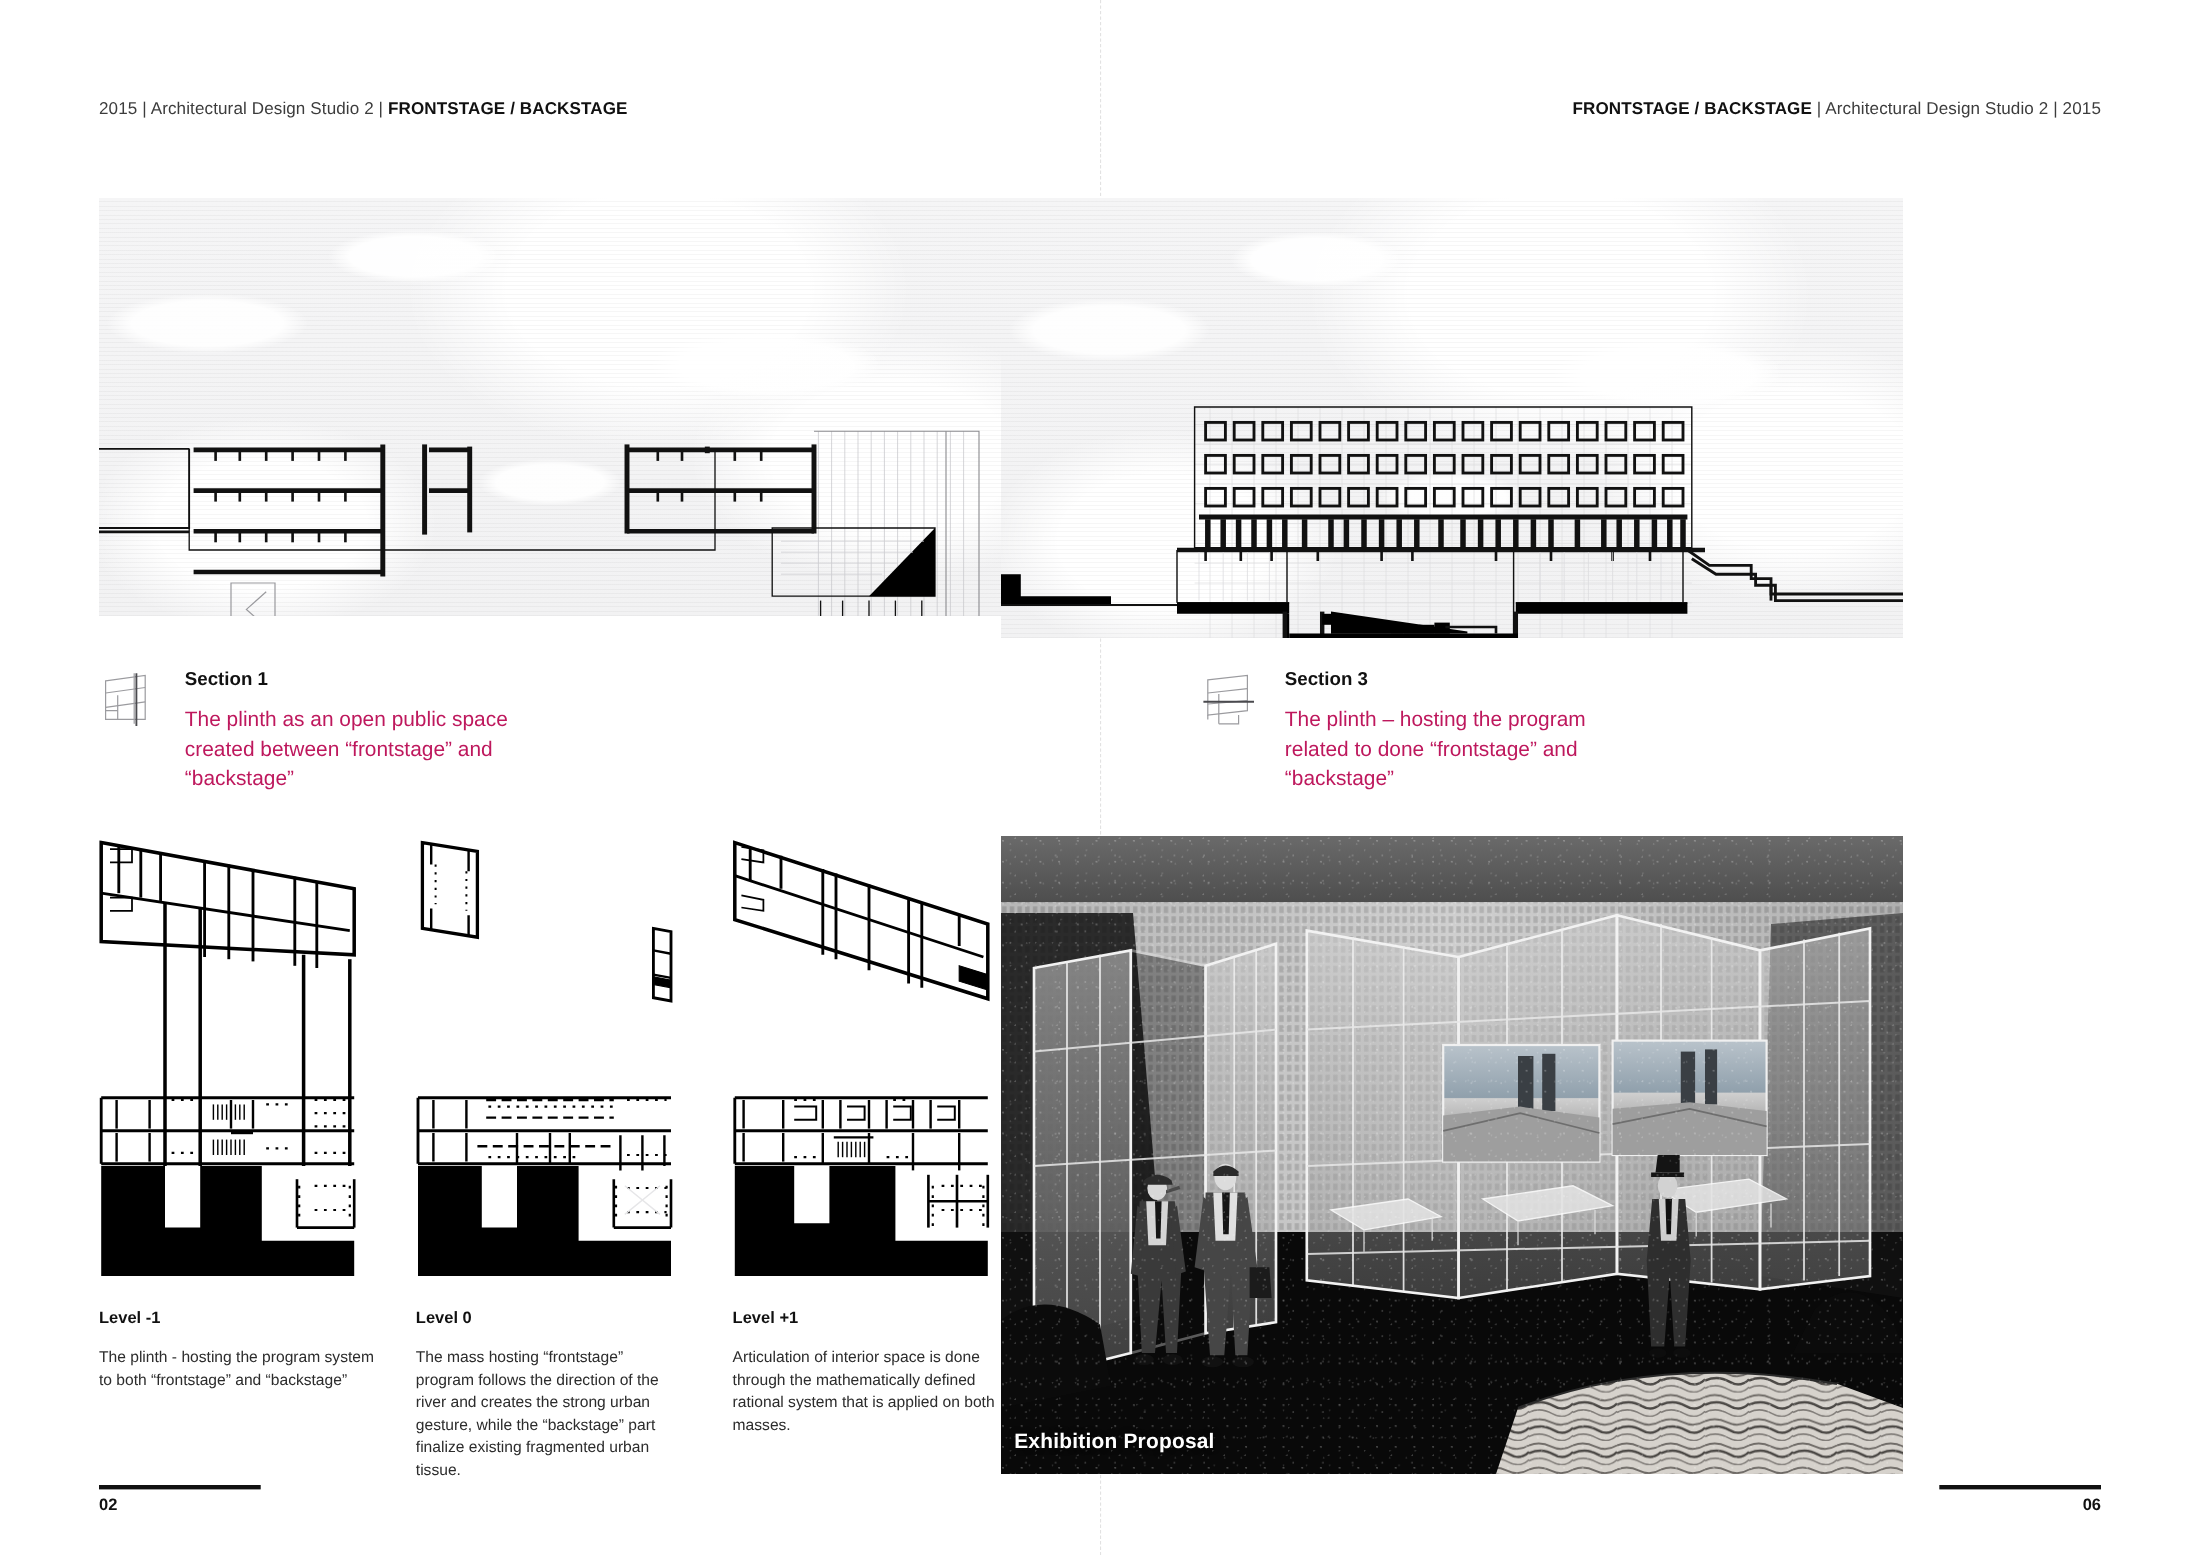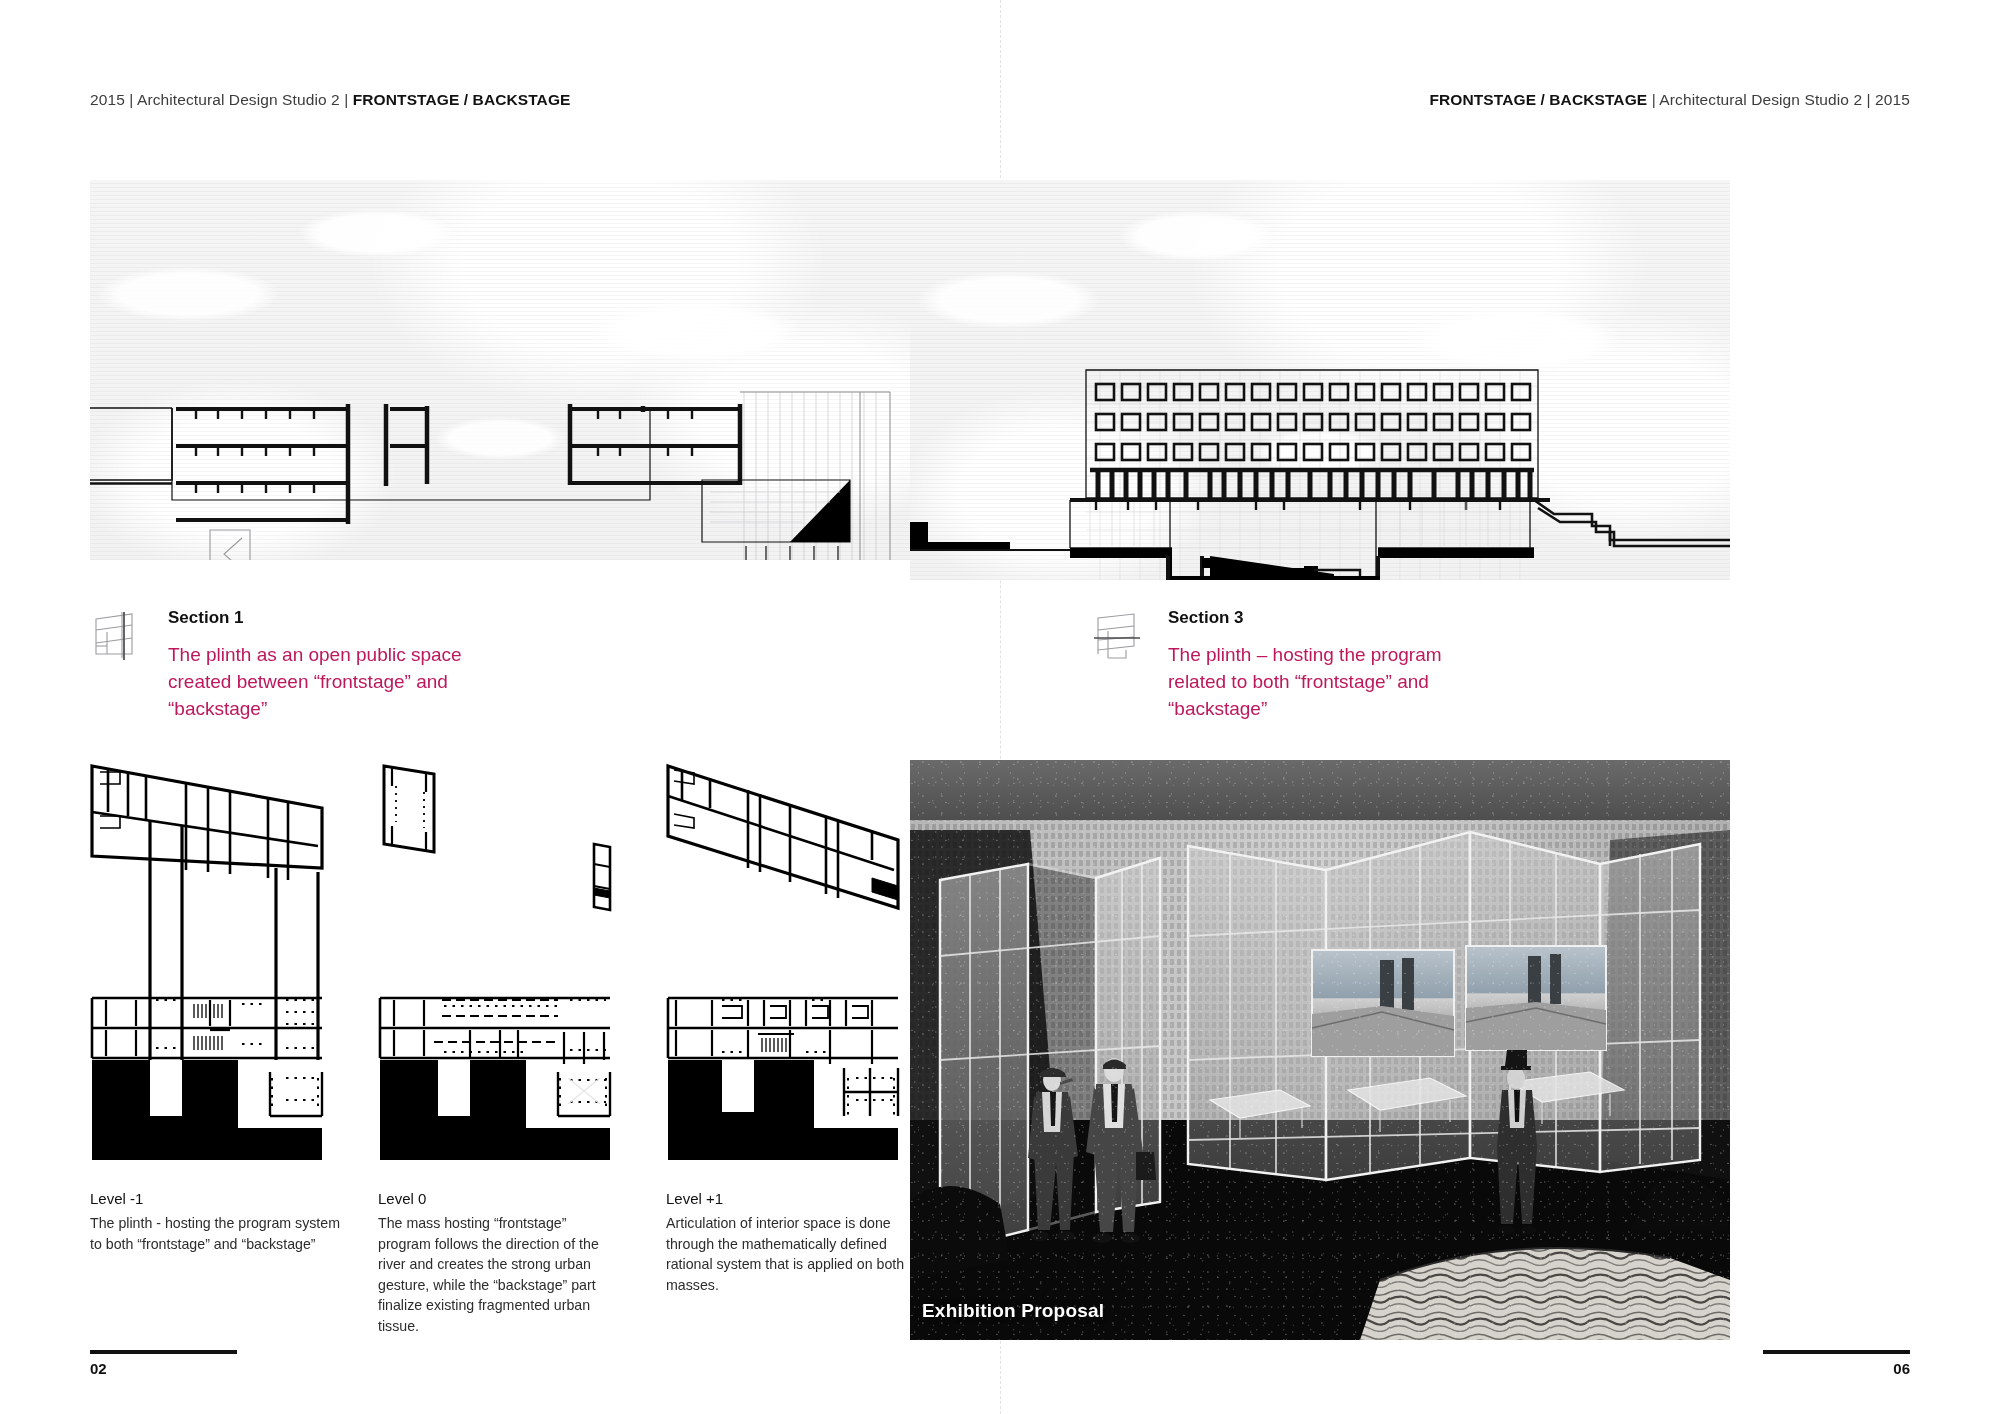--- a/index.html
+++ b/index.html
@@ -73,21 +73,21 @@
   .caption .cap-body {
     font-size: 19px; color: #be185d; line-height: 1.42; max-width: 310px;
   }
 
   
   .plan-frame { position: absolute; overflow: hidden; background: #fff; }
   .plan-svg { position: absolute; inset: 0; }
 
   .plan-caption { position: absolute; }
   .plan-caption .pc-title {
-    font-size: 15px; font-weight: 400; color: #111; line-height: 1.2; margin-bottom: 5px;
+    font-size: 15px; font-weight: 700; color: #111; line-height: 1.2; margin-bottom: 16px;
   }
   .plan-caption .pc-body {
     font-size: 14.2px; color: #2c2c2c; line-height: 1.45;
   }
 
   
   .photo {
     position: absolute; overflow: hidden;
     background: #0a0a0a;
   }
@@ -772,21 +772,21 @@
           <path d="M6 20 L42 16"></path>
           <path d="M6 30 L42 27"></path>
           <path d="M16 21 L16 48"></path>
           <path d="M16 48 L34 48 L34 40"></path>
           <path d="M6 40 L6 44"></path>
         </g>
         <path d="M2 28 L48 28" stroke="#4a4a4e" stroke-width="1.7" fill="none"></path>
       </svg>
       <div class="txt">
         <div class="cap-title">Section 3</div>
-        <div class="cap-body">The plinth – hosting the program related to both “frontstage” and “backstage”</div>
+        <div class="cap-body">The plinth – hosting the program related to done “frontstage” and “backstage”</div>
       </div>
     </div>
 
     <div class="photo" style="left:-90px; top:760px; width:820px; height:580px;">
       <svg class="photo-svg" viewBox="0 0 820 580" preserveAspectRatio="none">
         <defs>
           <linearGradient id="ceil" x1="0" y1="0" x2="0" y2="1">
             <stop offset="0" stop-color="#6a6a6a"></stop>
             <stop offset="1" stop-color="#3d3d3d"></stop>
           </linearGradient>

